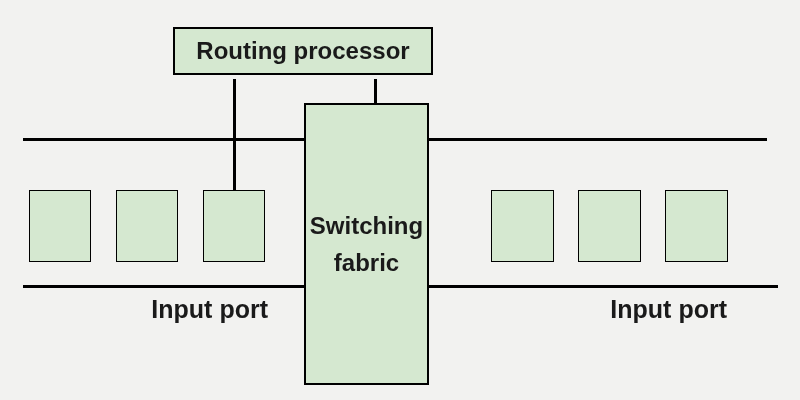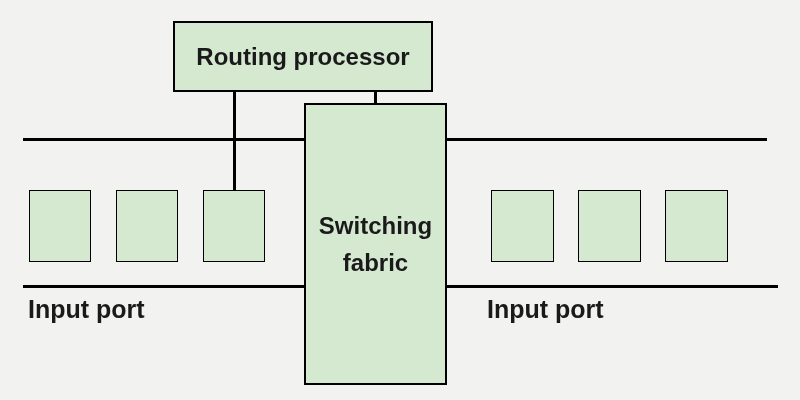--- a/index.html
+++ b/index.html
@@ -27,28 +27,28 @@
     background: var(--node-fill);
     border: 2px solid var(--node-border);
     display: flex;
     align-items: center;
     justify-content: center;
     text-align: center;
     color: var(--text);
     font-weight: 700;
   }
   .node-routing {
-    left: 173px; top: 21px;
-    width: 260px; height: 71px;
+    left: 173px; top: 27px;
+    width: 260px; height: 48px;
     font-size: 24px;
     z-index: 3;
   }
   .node-fabric {
     left: 304px; top: 103px;
-    width: 143px; height: 282px;
+    width: 125px; height: 282px;
     font-size: 24px;
     line-height: 37px;
     z-index: 2;
     padding: 0 12px;
   }
   .port-box {
     position: absolute;
     top: 190px;
     width: 62px; height: 72px;
     background: var(--node-fill);
@@ -74,21 +74,21 @@
     width: 3px;
     background: var(--line);
     z-index: 0;
   }
   .vline-to-inport { left: 233px; top: 79px; height: 111px; }
   .vline-to-fabric { left: 374px; top: 79px; height: 26px; }
   .axis-label {
     position: absolute;
     top: 295px;
     width: 240px;
-    text-align: left;
+    text-align: right;
     font-size: 25px;
     font-weight: 700;
     color: var(--text);
     z-index: 1;
   }
   .label-input { left: 28px; }
   .label-output { left: 487px; }
 </style>
 </head>
 <body>

